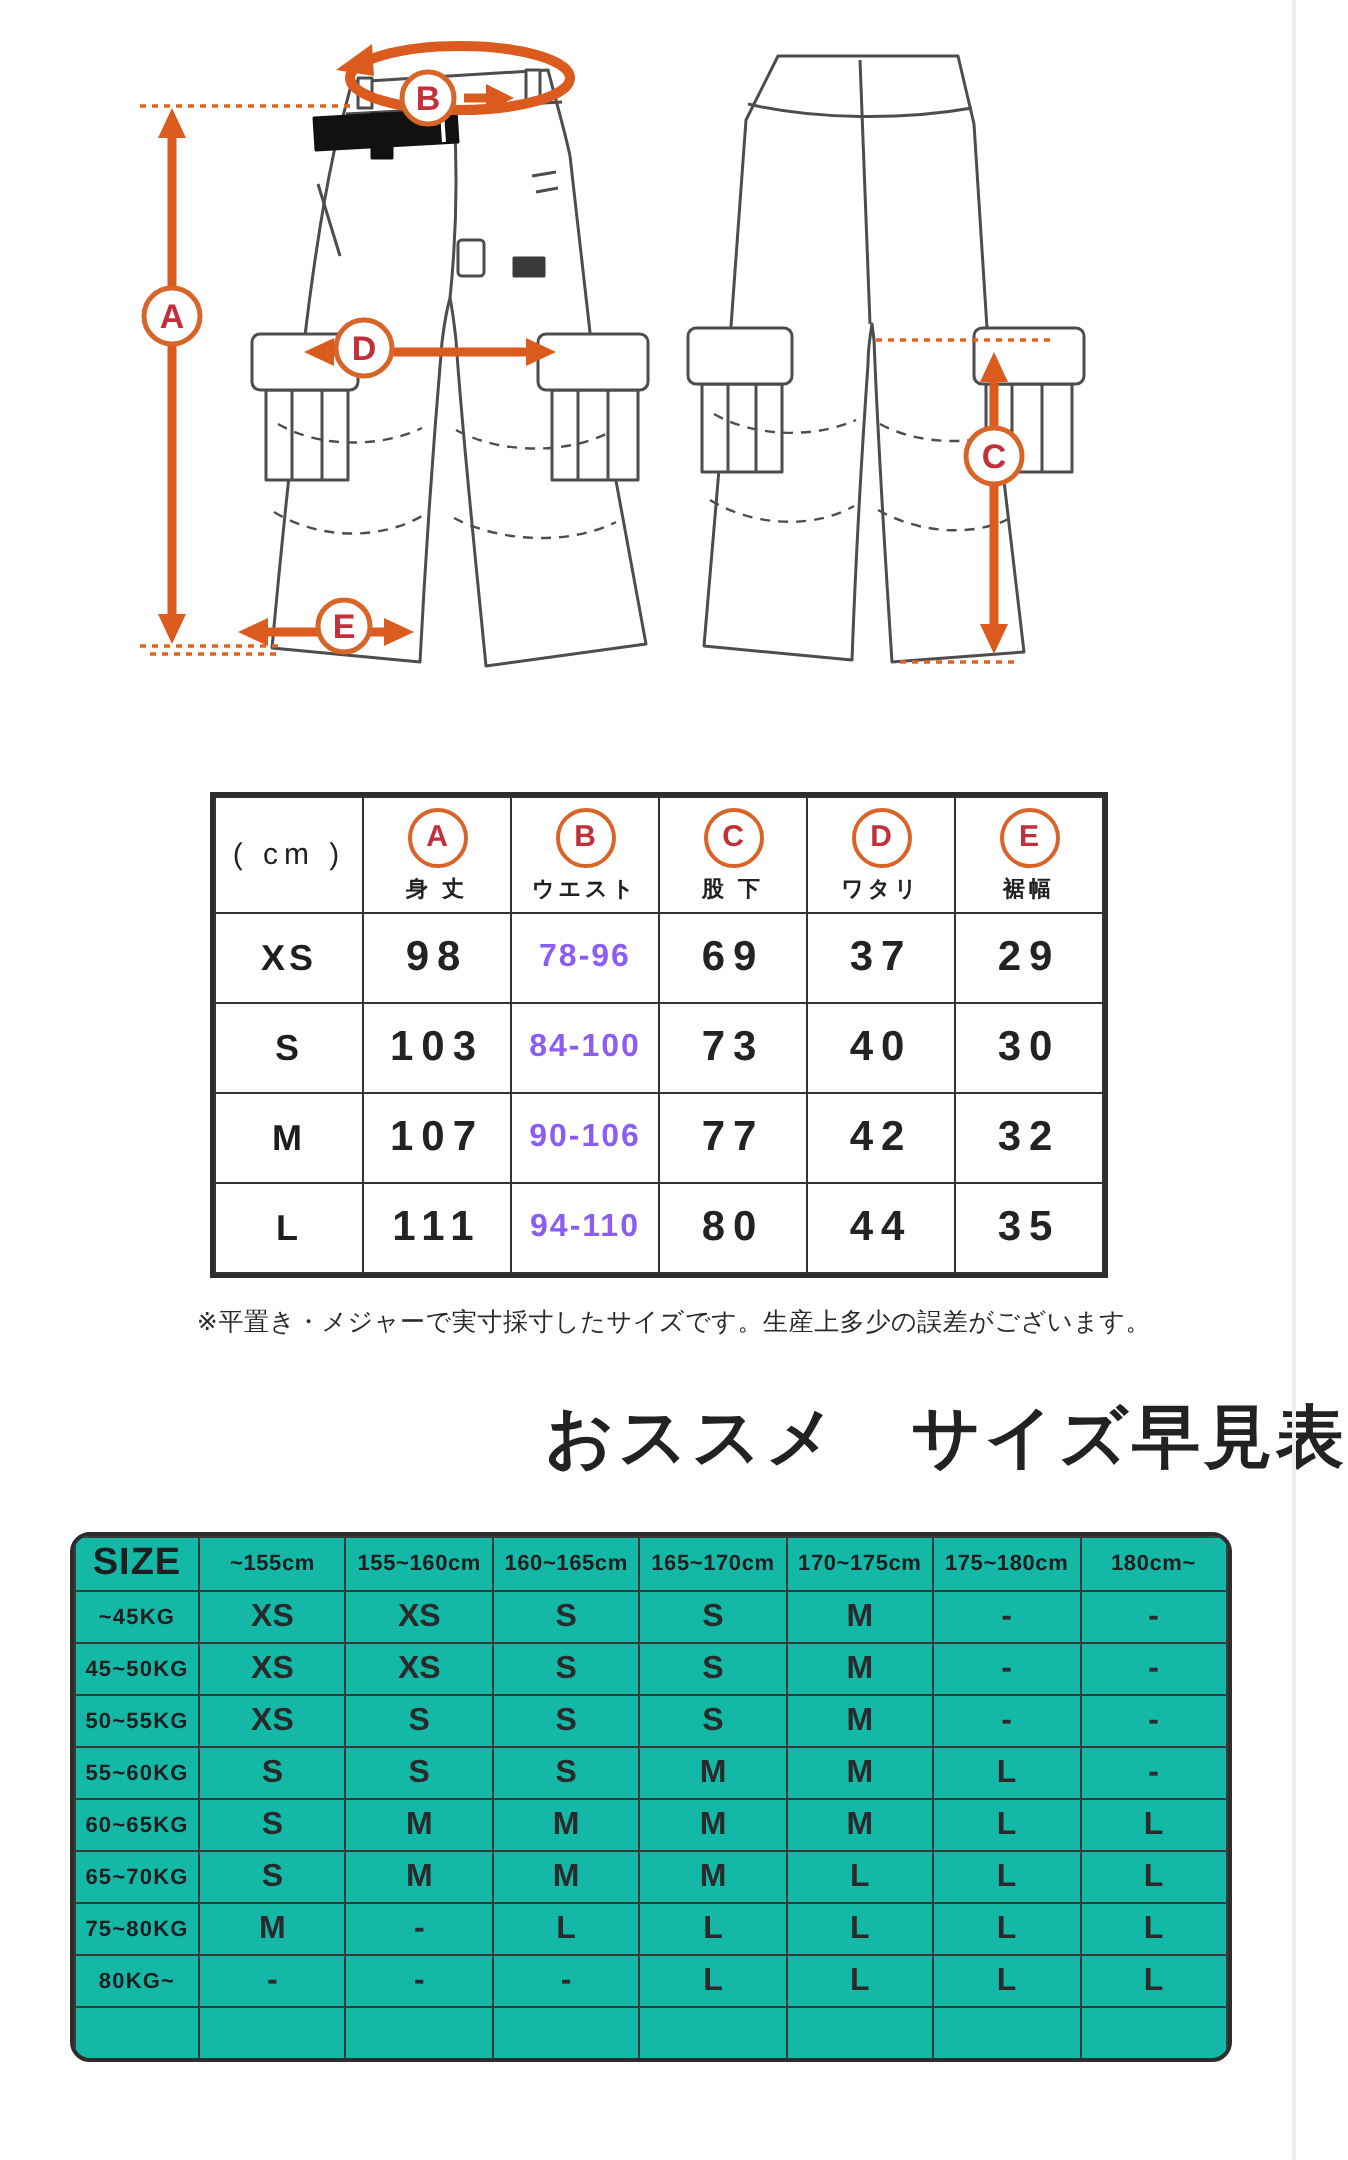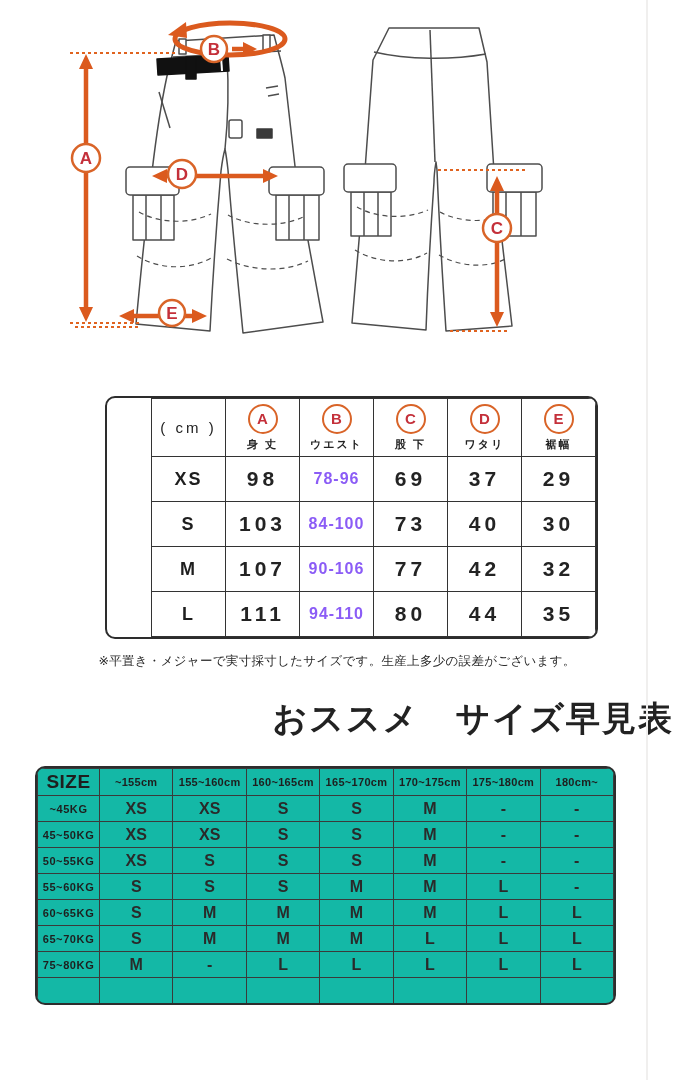--- a/index.html
+++ b/index.html
@@ -9,21 +9,21 @@
     overflow:hidden;
   }
   .edge-line { position:absolute; left:646px; top:0; width:2px; height:1080px; background:#f0efee; }
 
   
   .diagram { position:absolute; left:0; top:0; }
 
   
   .table1-wrap {
     position:absolute; left:105px; top:396px; width:445px;
-    border:2.5px solid #2d2d2d; border-radius:10px; overflow:hidden; background:#fff;padding-left:44px;
+    border:2.5px solid #2d2d2d; border-radius:0; overflow:hidden; background:#fff;
   }
   .table1 { width:100%; border-collapse:collapse; table-layout:fixed; }
   .table1 th, .table1 td { border:1.5px solid #333; text-align:center; vertical-align:middle; padding:0; }
   .table1 thead th { height:57px; }
   .table1 tbody td { height:44px; }
   .unit-label { font-size:15px; letter-spacing:3px; font-weight:normal; color:#222; }
   .hcirc {
     display:inline-flex; align-items:center; justify-content:center;
     width:26px; height:26px; border:2px solid #d96428; border-radius:50%;
     color:#c4303a; font-weight:bold; font-size:15px; background:#fff; line-height:1;
@@ -351,20 +351,30 @@
         <tr>
           <td class="wgt-cell">75~80KG</td>
           <td class="val-cell">M</td>
           <td class="val-cell">-</td>
           <td class="val-cell">L</td>
           <td class="val-cell">L</td>
           <td class="val-cell">L</td>
           <td class="val-cell">L</td>
           <td class="val-cell">L</td>
         </tr>
+        <tr>
+          <td class="wgt-cell">80KG~</td>
+          <td class="val-cell">-</td>
+          <td class="val-cell">-</td>
+          <td class="val-cell">-</td>
+          <td class="val-cell">L</td>
+          <td class="val-cell">L</td>
+          <td class="val-cell">L</td>
+          <td class="val-cell">L</td>
+        </tr>
         <tr class="stub">
           <td></td>
             <td></td>
             <td></td>
             <td></td>
             <td></td>
             <td></td>
             <td></td>
             <td></td>
         </tr>

